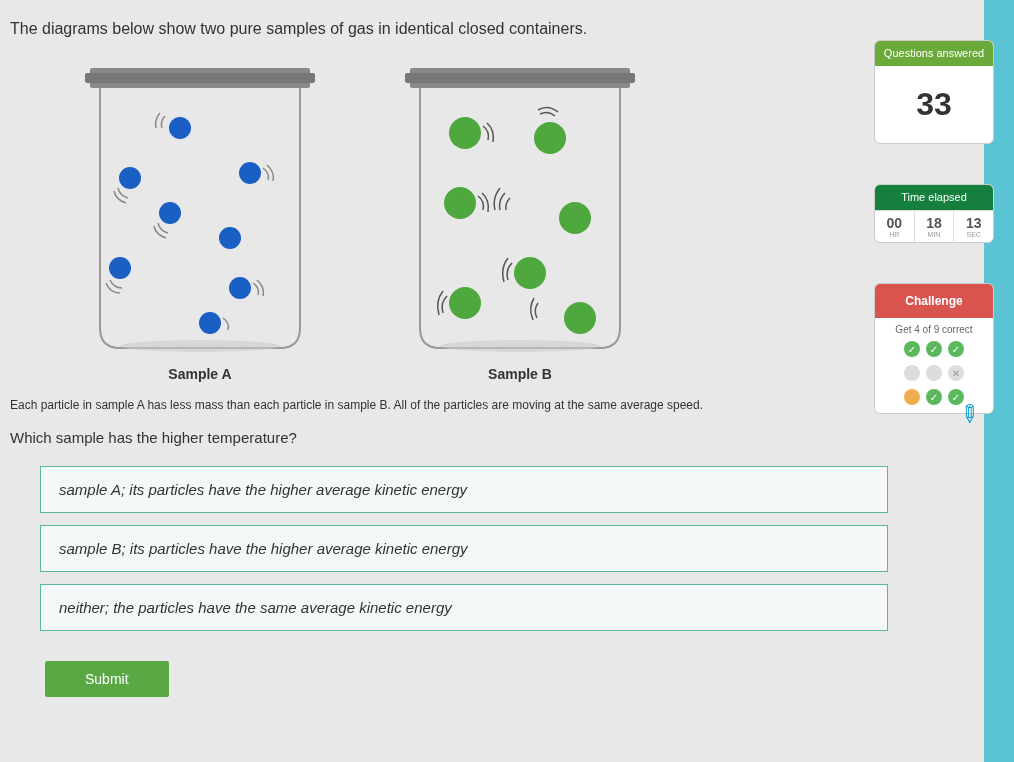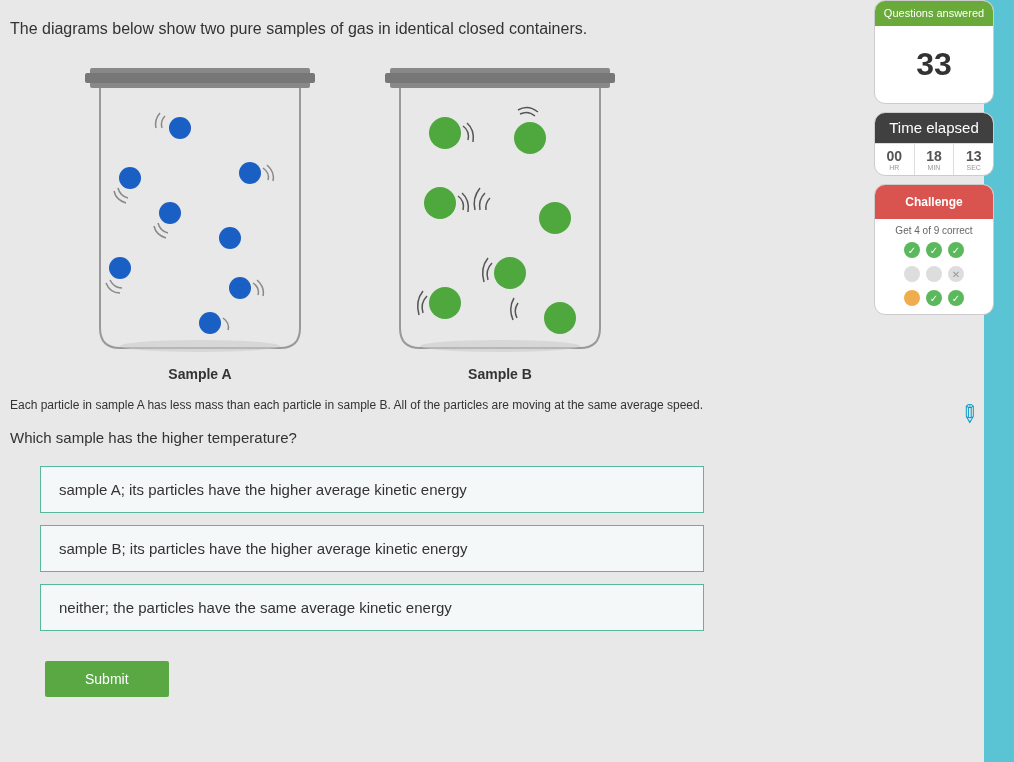--- a/index.html
+++ b/index.html
@@ -16,21 +16,21 @@
   padding: 20px 10px;
   position: relative;
 }
 .question-text {
   font-size: 16px;
   color: #333;
   margin-bottom: 20px;
 }
 .jars-container {
   display: flex;
-  gap: 40px;
+  gap: 60px;
   margin-left: 60px;
   margin-bottom: 10px;
 }
 .jar-wrapper {
   display: flex;
   flex-direction: column;
   align-items: center;
 }
 .jar-label {
   font-size: 14px;
@@ -44,29 +44,30 @@
   margin-top: 15px;
   margin-bottom: 15px;
   line-height: 1.4;
 }
 .question-prompt {
   font-size: 15px;
   color: #333;
   margin-bottom: 20px;
 }
 .answer-option {
-  width: 664px;
+  width: 848px;
   padding: 14px 18px;
   border: 1px solid #58b89e;
   background: #f5f8f8;
   margin-bottom: 12px;
   font-size: 15px;
   color: #333;
   cursor: pointer;
   margin-left: 30px;
+  font-style: italic;
 }
 .submit-btn {
   background: #5aa844;
   color: white;
   border: none;
   padding: 10px 40px;
   font-size: 14px;
   cursor: pointer;
   margin-top: 18px;
   margin-left: 35px;
@@ -76,40 +77,41 @@
   position: absolute;
   right: 20px;
   top: 0;
   width: 120px;
 }
 .sidebar-box {
   background: white;
   border: 1px solid #ccc;
   margin-bottom: 8px;
   text-align: center;
-  border-radius: 11px;
+  border-radius: 6px;
   overflow: hidden;
+  margin-top: 40px;
 }
 .questions-answered-header {
   background: #6aaa3a;
   color: white;
   font-size: 11px;
   padding: 6px 4px;
   line-height: 1.2;
 }
 .questions-count {
   font-size: 32px;
   font-weight: bold;
   padding: 20px 0;
   color: #333;
 }
 .time-elapsed-header {
-  background: #404040;
-  color: white;
-  font-size: 15px;
+  background: #15803d;
+  color: white;
+  font-size: 11px;
   padding: 6px 4px;
   line-height: 1.2;
 }
 .time-row {
   display: flex;
   border-top: 1px solid #ddd;
 }
 .time-cell {
   flex: 1;
   border-right: 1px solid #ddd;

